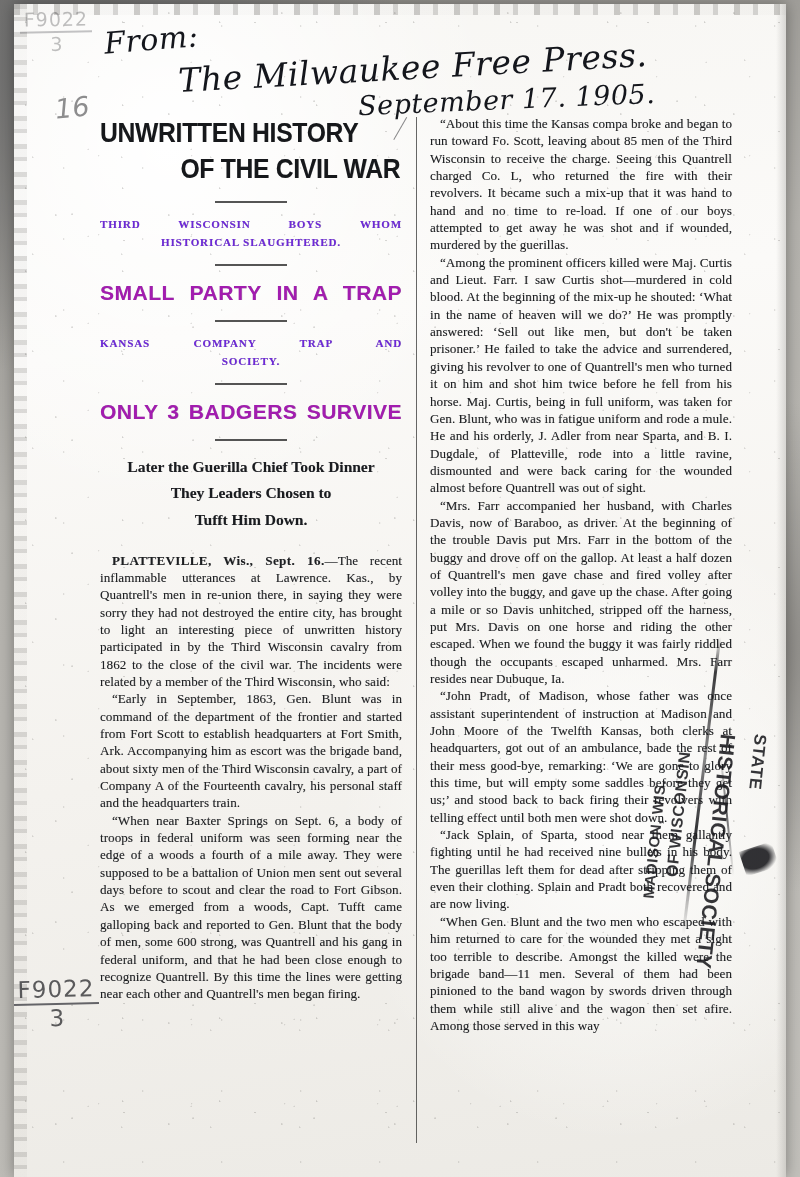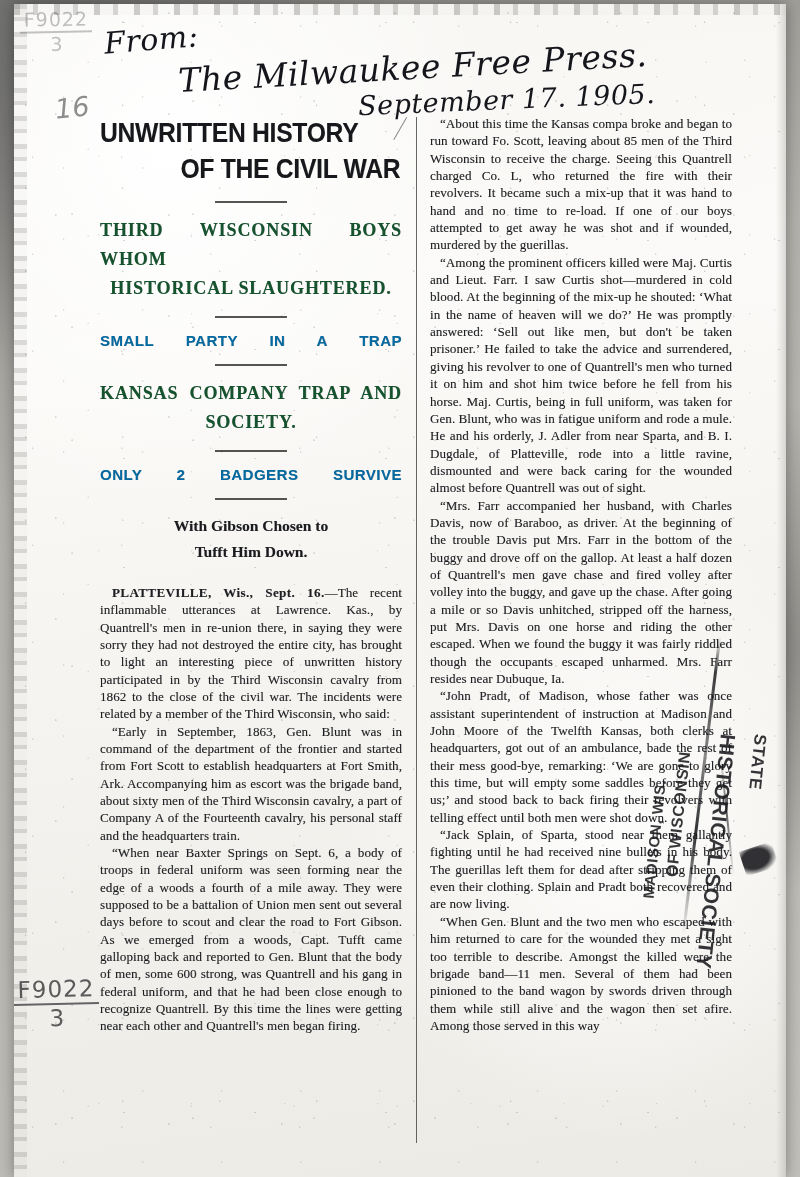--- a/index.html
+++ b/index.html
@@ -220,41 +220,41 @@
     width: 72px;
     height: 2px;
     background: #2a2a2a;
     margin: 13px auto 13px auto;
     opacity: 0.8;
   }
 
   .hl-sub {
     font-family: "Liberation Serif", serif;
     font-weight: 700;
-    font-size: 18px;
+    font-size: 11px;
     line-height: 1.62;
     letter-spacing: 0.9px;
-    color: #14532d;
+    color: #6d28d9;
     text-align: center;
     margin: 0;
   }
   .hl-sub .ln {
     display: block;
   }
   .hl-sub .justified {
     text-align: justify;
     text-align-last: justify;
   }
 
   .hl-band {
     font-family: "Liberation Sans", sans-serif;
     font-weight: 600;
-    font-size: 15px;
+    font-size: 21px;
     line-height: 1.3;
-    color: #0369a1;
+    color: #a21caf;
     text-align: justify;
     text-align-last: justify;
     margin: 0;
     letter-spacing: 0.5px;
   }
 
   .hl-kicker {
     font-family: "Liberation Serif", serif;
     font-size: 15.5px;
     line-height: 1.72;
@@ -435,26 +435,27 @@
 
         <div class="rule-short"></div>
 
         <h2 class="hl-sub">
           <span class="ln justified">KANSAS COMPANY TRAP AND</span>
           <span class="ln">SOCIETY.</span>
         </h2>
 
         <div class="rule-short"></div>
 
-        <h2 class="hl-band">ONLY 2 BADGERS SURVIVE</h2>
+        <h2 class="hl-band">ONLY 3 BADGERS SURVIVE</h2>
 
         <div class="rule-short"></div>
 
         <h3 class="hl-kicker">
-          <span class="ln">With Gibson Chosen to</span>
+          <span class="ln">Later the Guerilla Chief Took Dinner</span>
+          <span class="ln">They Leaders Chosen to</span>
           <span class="ln">Tufft Him Down.</span>
         </h3>
 
         <div style="height:14px"></div>
       </div>
 
       <div class="body-text">
         <p><span class="dateline">PLATTEVILLE, Wis., Sept. 16.</span><span>—The recent inflammable utterances at Lawrence. Kas., by Quantrell's men in re-union there, in saying they were sorry they had not destroyed the entire city, has brought to light an interesting piece of unwritten history participated in by the Third Wisconsin cavalry from 1862 to the close of the civil war. The incidents were related by a member of the Third Wisconsin, who said:</span></p>
         <p>“Early in September, 1863, Gen. Blunt was in command of the department of the frontier and started from Fort Scott to establish headquarters at Fort Smith, Ark. Accompanying him as escort was the brigade band, about sixty men of the Third Wisconsin cavalry, a part of Company A of the Fourteenth cavalry, his personal staff and the headquarters train.</p>
         <p>“When near Baxter Springs on Sept. 6, a body of troops in federal uniform was seen forming near the edge of a woods a fourth of a mile away. They were supposed to be a battalion of Union men sent out several days before to scout and clear the road to Fort Gibson. As we emerged from a woods, Capt. Tufft came galloping back and reported to Gen. Blunt that the body of men, some 600 strong, was Quantrell and his gang in federal uniform, and that he had been close enough to recognize Quantrell. By this time the lines were getting near each other and Quantrell's men began firing.</p>

